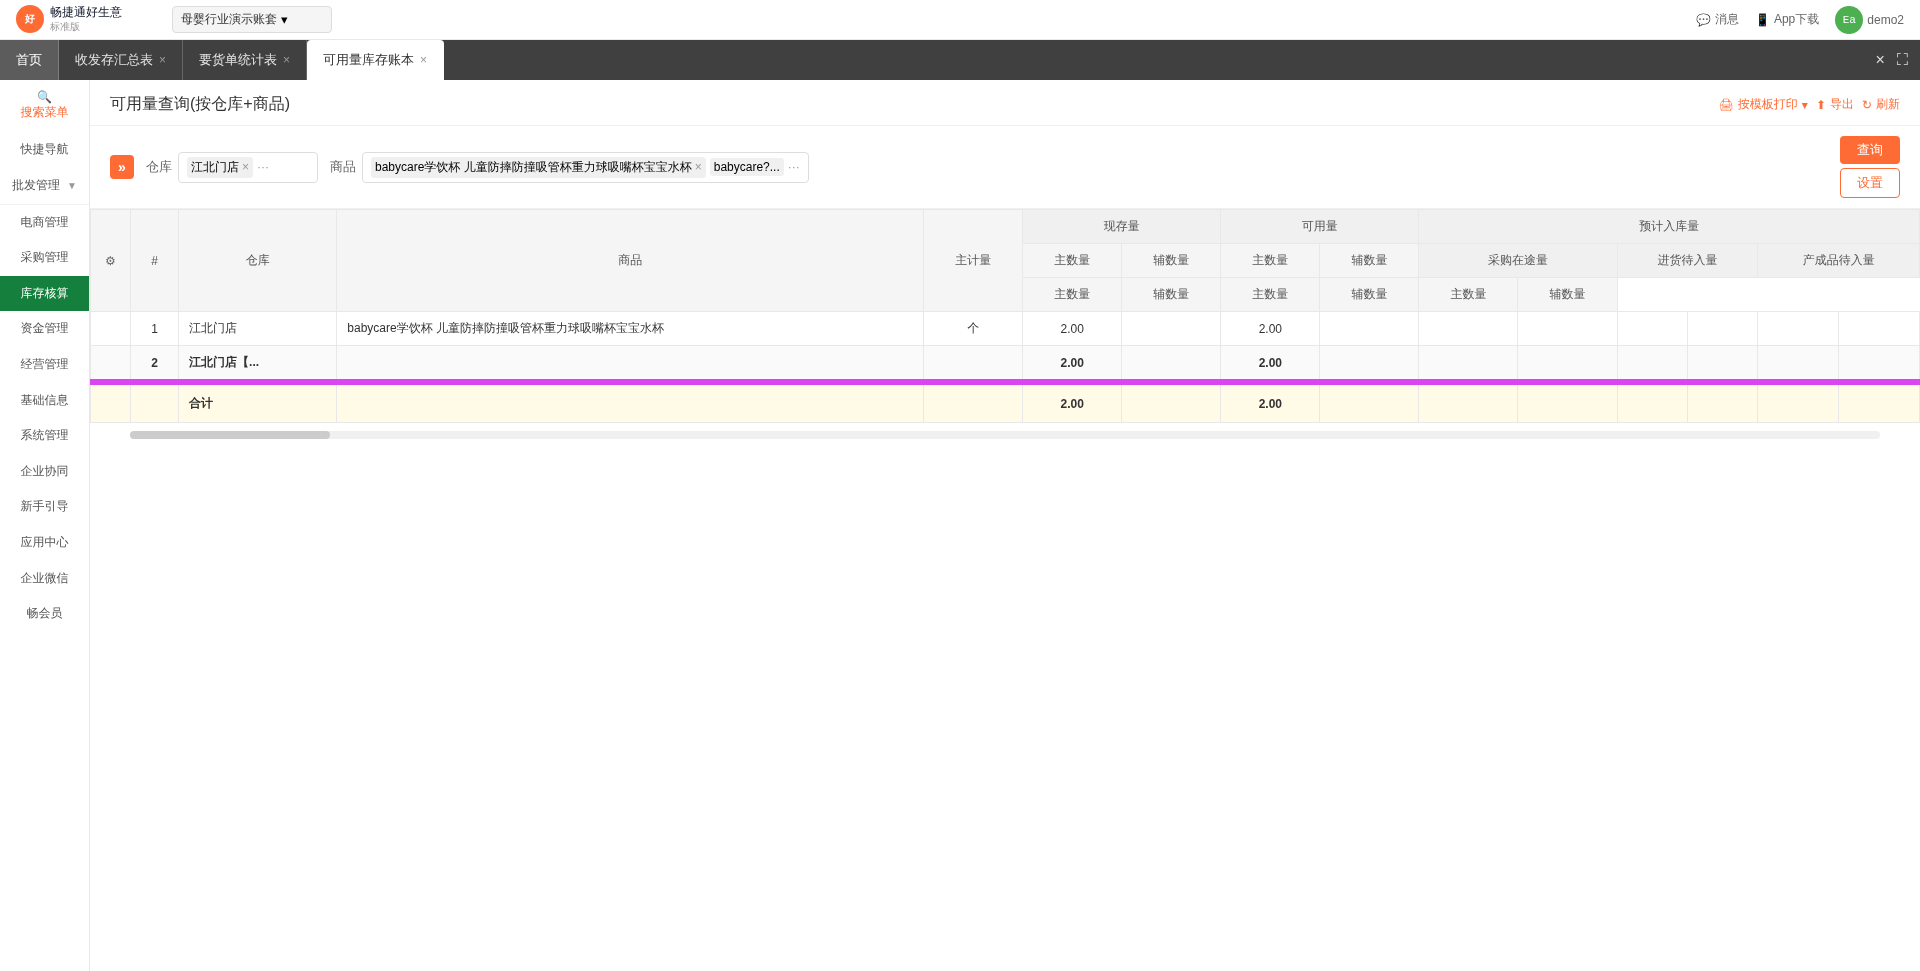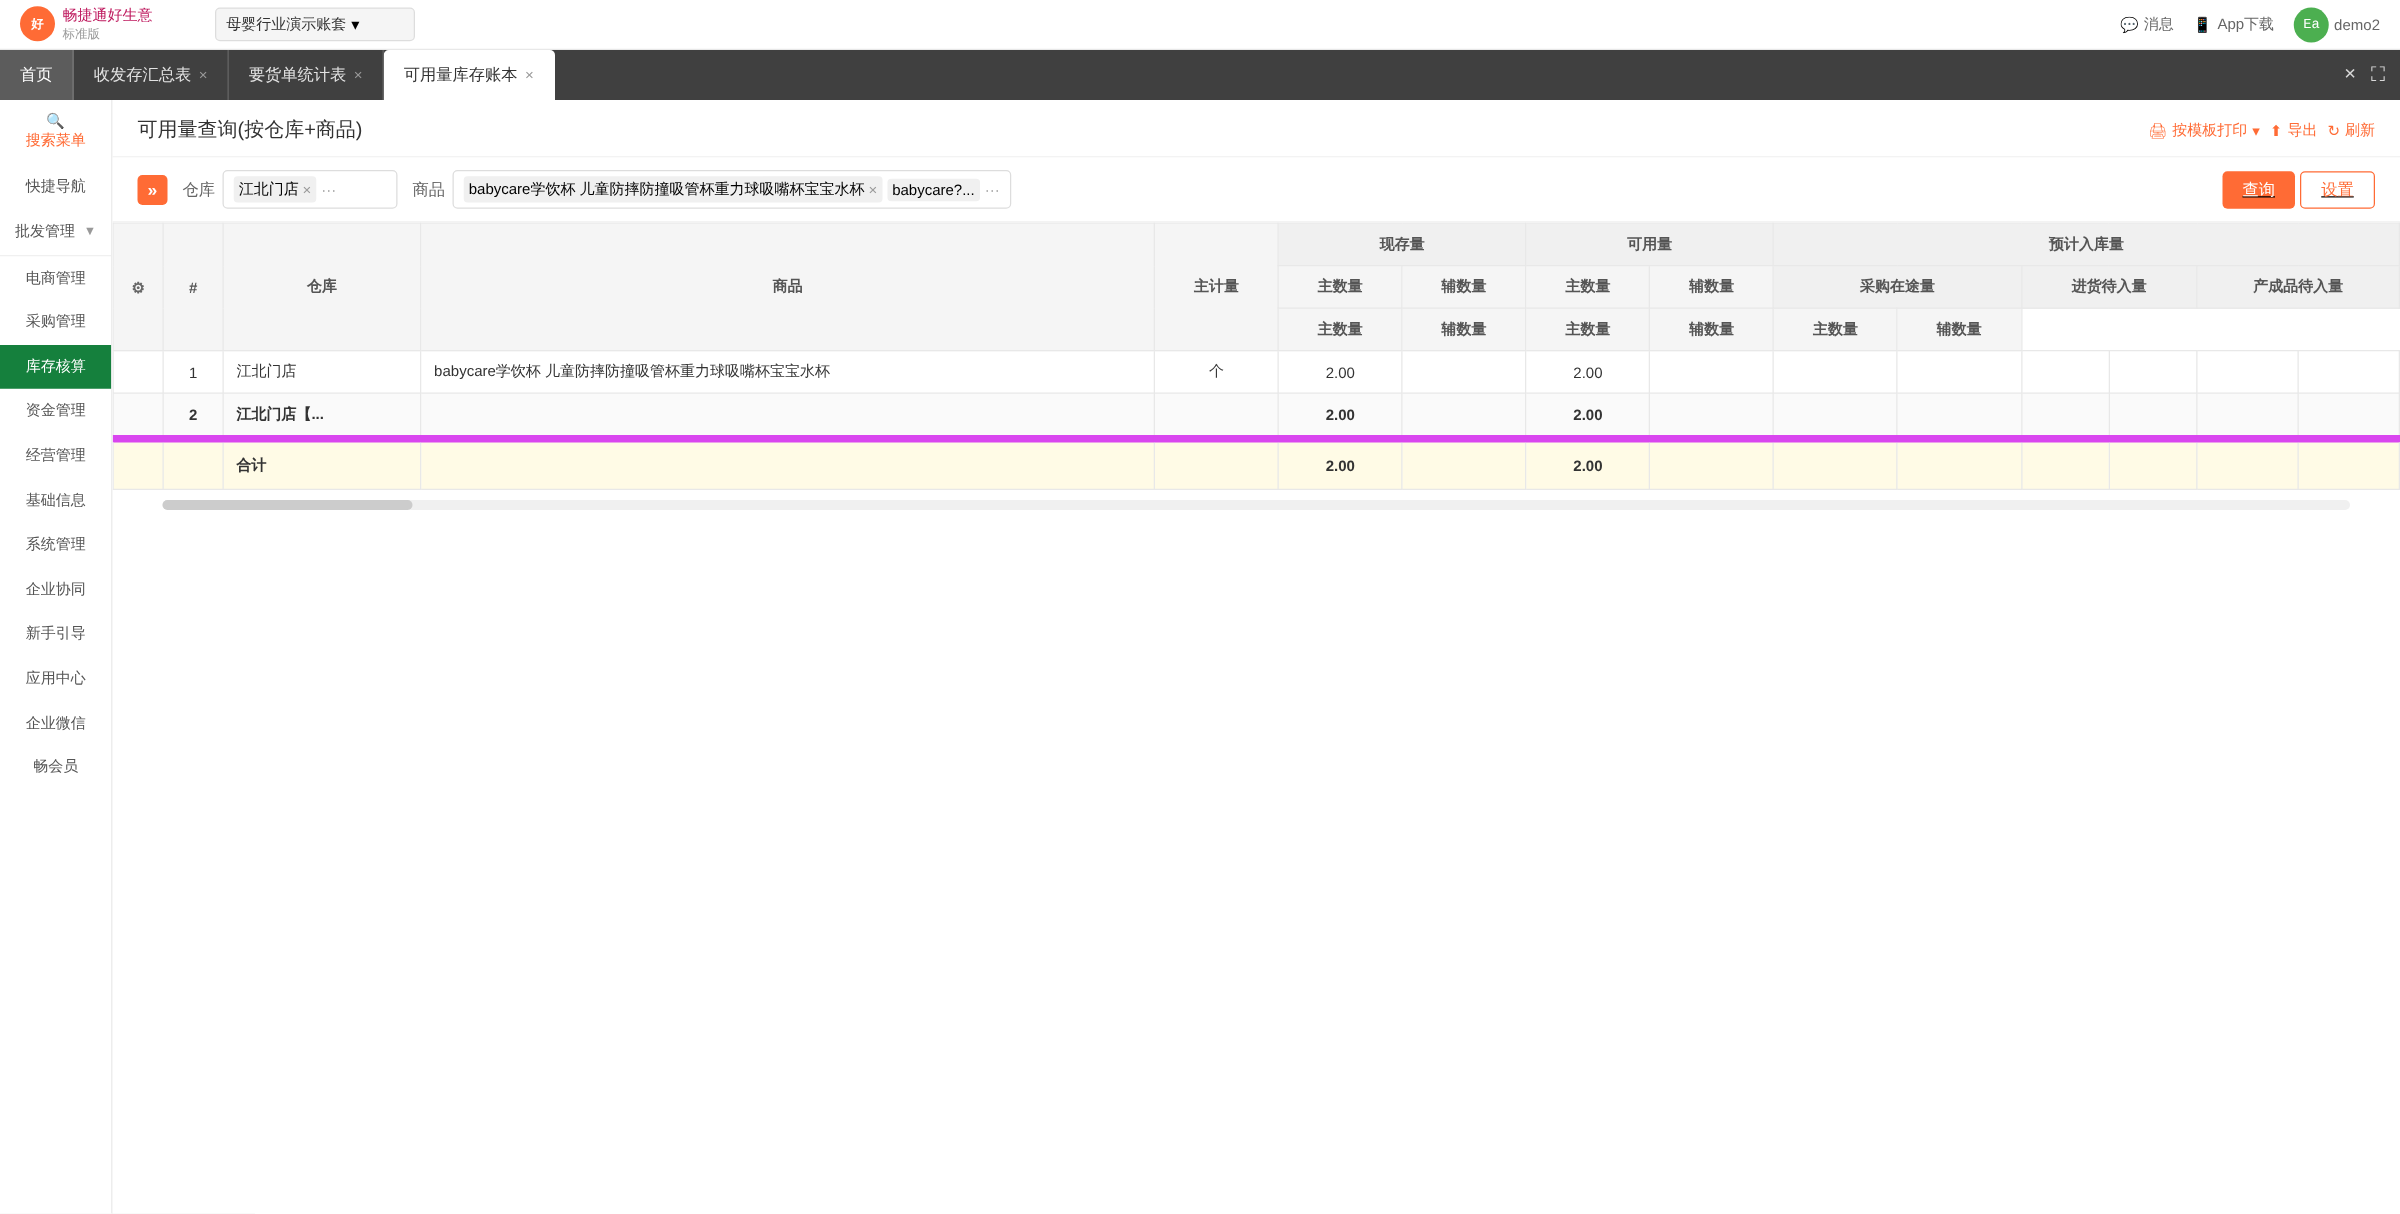--- a/index.html
+++ b/index.html
@@ -3,21 +3,21 @@
   <meta charset="utf-8">
   <style>
     * { box-sizing: border-box; margin: 0; padding: 0; }
     body { font-family: 'Microsoft YaHei', Arial, sans-serif; font-size: 13px; background: #f5f5f5; display: flex; flex-direction: column; height: 971px; overflow: hidden; }
 
     
     .top-bar { height: 40px; background: #fff; display: flex; align-items: center; justify-content: space-between; padding: 0 16px; border-bottom: 1px solid #e8e8e8; flex-shrink: 0; }
     .top-bar-left { display: flex; align-items: center; gap: 10px; }
     .logo-area { display: flex; align-items: center; gap: 6px; }
     .logo-icon { width: 28px; height: 28px; background: #ff6b35; border-radius: 50%; display: flex; align-items: center; justify-content: center; color: white; font-size: 10px; font-weight: bold; }
-    .logo-text { font-size: 12px; color: #be185d; line-height: 1.2; }
+    .logo-text { font-size: 12px; color: #0f172a; line-height: 1.2; }
     .logo-sub { font-size: 10px; color: #999; }
     .tenant-selector { display: flex; align-items: center; gap: 4px; background: #f5f5f5; border: 1px solid #ddd; border-radius: 4px; padding: 4px 8px; cursor: pointer; min-width: 160px; margin-left: 40px; }
     .tenant-name { font-size: 12px; color: #333; }
     .top-bar-right { display: flex; align-items: center; gap: 16px; }
     .top-right-item { display: flex; align-items: center; gap: 4px; color: #666; font-size: 12px; cursor: pointer; }
     .avatar { width: 28px; height: 28px; background: #4CAF50; border-radius: 50%; display: flex; align-items: center; justify-content: center; color: white; font-size: 11px; font-family: Liberation Mono, monospace; }
 
     
     .tab-bar { height: 40px; background: #404040; display: flex; align-items: center; padding: 0 0 0 0; flex-shrink: 0; position: relative; }
     .tab { height: 40px; display: flex; align-items: center; padding: 0 16px; cursor: pointer; font-size: 13px; color: rgba(255,255,255,0.85); gap: 6px; white-space: nowrap; border-right: 1px solid rgba(255,255,255,0.2); }
@@ -52,29 +52,29 @@
 
     
     .filter-bar { padding: 10px 20px; background: #fff; border-bottom: 1px solid #f0f0f0; display: flex; align-items: center; gap: 12px; }
     .filter-expand-btn { width: 24px; height: 24px; background: #ff6b35; color: white; border: none; border-radius: 4px; cursor: pointer; display: flex; align-items: center; justify-content: center; font-size: 14px; font-weight: bold; }
     .filter-field { display: flex; align-items: center; gap: 6px; }
     .filter-label { color: #666; font-size: 13px; white-space: nowrap; }
     .filter-input { border: 1px solid #ddd; border-radius: 4px; padding: 4px 8px; font-size: 12px; min-width: 140px; display: flex; align-items: center; gap: 4px; }
     .filter-tag { background: #f0f0f0; border-radius: 3px; padding: 2px 4px; display: flex; align-items: center; gap: 3px; font-size: 12px; }
     .filter-tag .tag-close { cursor: pointer; color: #999; }
     .filter-dots { color: #999; cursor: pointer; }
-    .filter-actions { margin-left: auto; display: flex; flex-direction: row; gap: 4px; text-decoration: underline; }
+    .filter-actions { margin-left: auto; display: flex; flex-direction: column; gap: 4px; }
     .btn-query { background: #ff6b35; color: white; border: none; border-radius: 4px; padding: 5px 16px; cursor: pointer; font-size: 13px; }
     .btn-settings { background: white; color: #ff6b35; border: 1px solid #ff6b35; border-radius: 4px; padding: 5px 16px; cursor: pointer; font-size: 13px; }
 
     
     .table-container { padding: 0 0 0 0; overflow-x: auto; }
     table { width: 100%; border-collapse: collapse; font-size: 12px; }
     thead tr { background: #f5f5f5; }
-    th { padding: 8px 10px; text-align: center; color: #555; font-weight: 700; border: 1px solid #e8e8e8; white-space: nowrap; }
+    th { padding: 8px 10px; text-align: center; color: #555; font-weight: 400; border: 1px solid #e8e8e8; white-space: nowrap; }
     td { padding: 8px 10px; text-align: center; color: #333; border: 1px solid #e8e8e8; }
     .th-group { background: #f0f0f0; }
     .col-settings-icon { color: #666; cursor: pointer; }
 
     
     .table-footer { background: #fffbe6; border-top: 6px solid #d946ef; }
     .table-footer td { font-weight: bold; padding: 10px; }
 
     
     .scroll-indicator { height: 8px; background: #f0f0f0; margin: 0 20px; border-radius: 4px; position: relative; }

